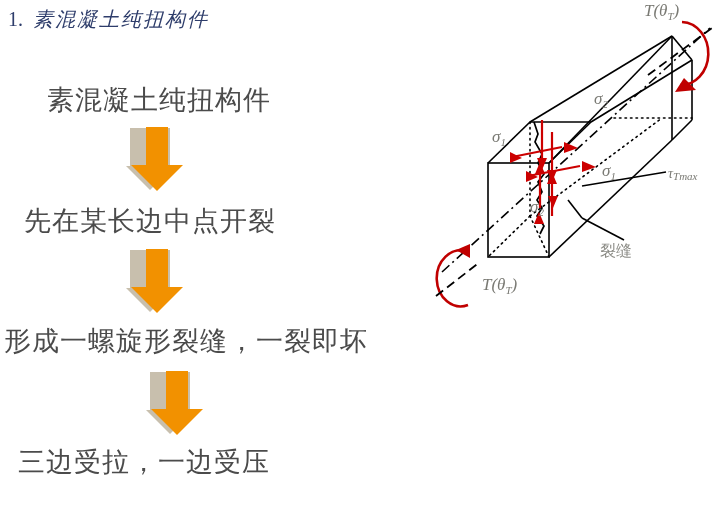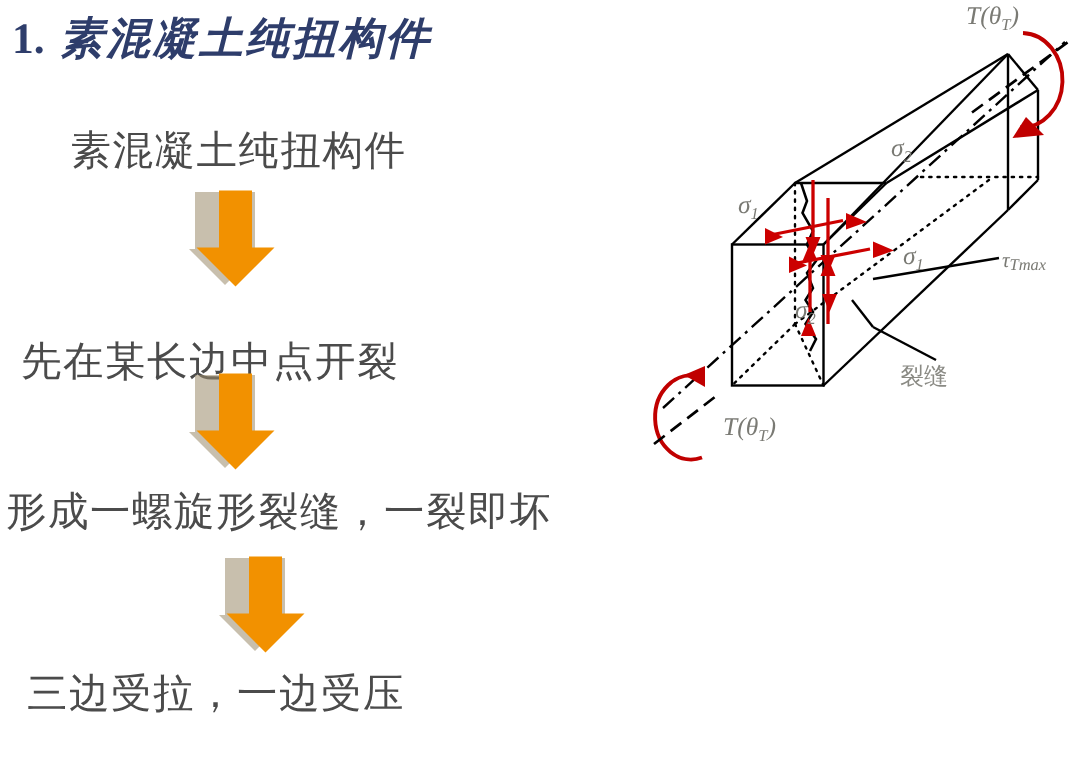--- a/index.html
+++ b/index.html
@@ -15,22 +15,22 @@
     overflow: hidden;
     font-family: "Liberation Serif", "DejaVu Serif", serif;
   }
 
   
   #title {
     position: absolute;
     left: 8px;
     top: 6px;
     font-family: "Liberation Serif", "DejaVu Serif", serif;
-    font-size: 29px;
-    font-weight: 700;
+    font-size: 20px;
+    font-weight: 400;
     font-style: italic;
     color: #2E3D6B;
     letter-spacing: 2px;
     white-space: nowrap;
   }
   #title .num {
     font-style: normal;
     letter-spacing: 0px;
     padding-right: 10px;
   }
@@ -38,21 +38,21 @@
   
   .flow-text {
     position: absolute;
     font-family: "Liberation Serif", "DejaVu Serif", serif;
     font-size: 27px;
     color: #4B4B4B;
     white-space: nowrap;
     letter-spacing: 1px;
   }
   #flow-text-0 { left: 47px;  top: 82px;  }
-  #flow-text-1 { left: 14px;  top: 203px; margin-top: 20px; }
+  #flow-text-1 { left: 24px;  top: 203px; }
   #flow-text-2 { left: 4px;   top: 323px; }
   #flow-text-3 { left: 18px;  top: 444px; }
 
   
   .arrow {
     position: absolute;
     width: 62px;
     height: 66px;
   }
   #arrow-0 { left: 126px; top: 126px; }

